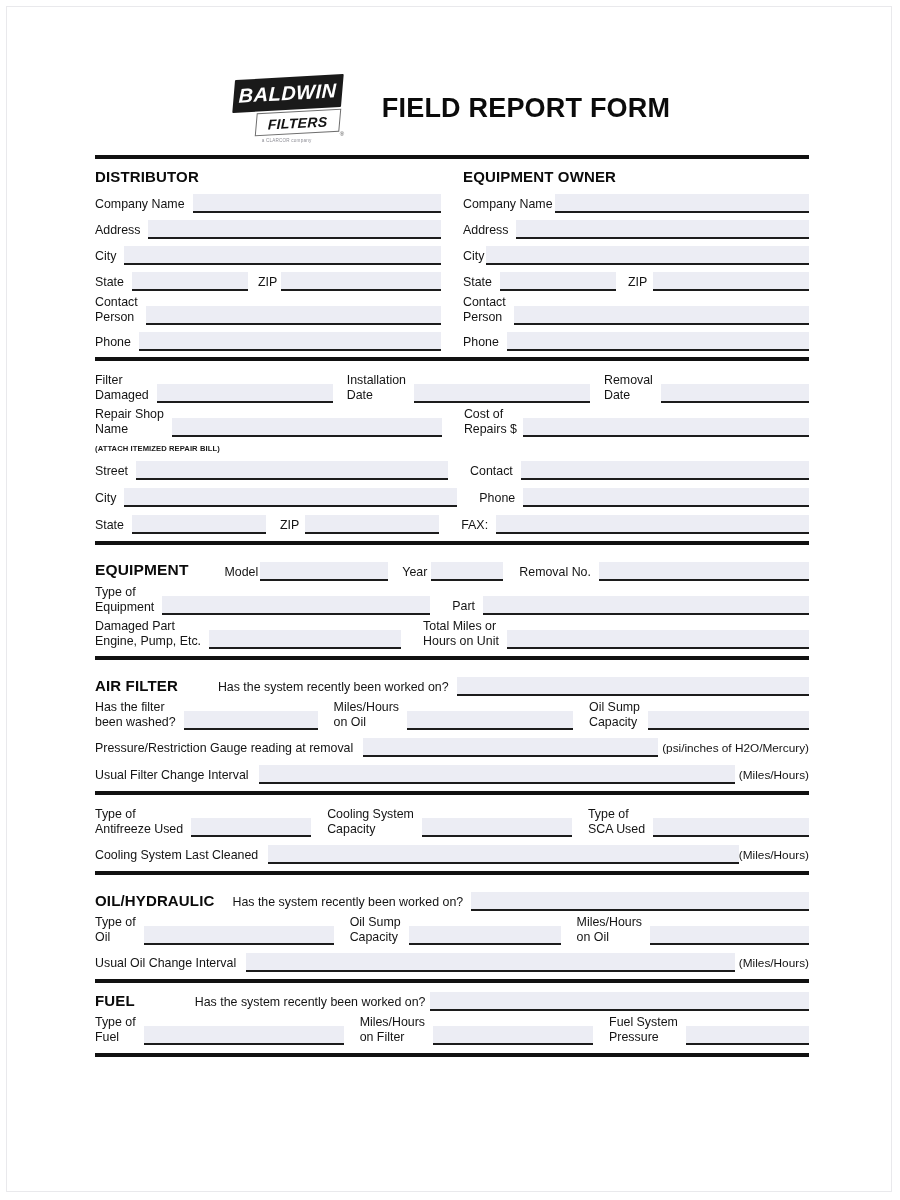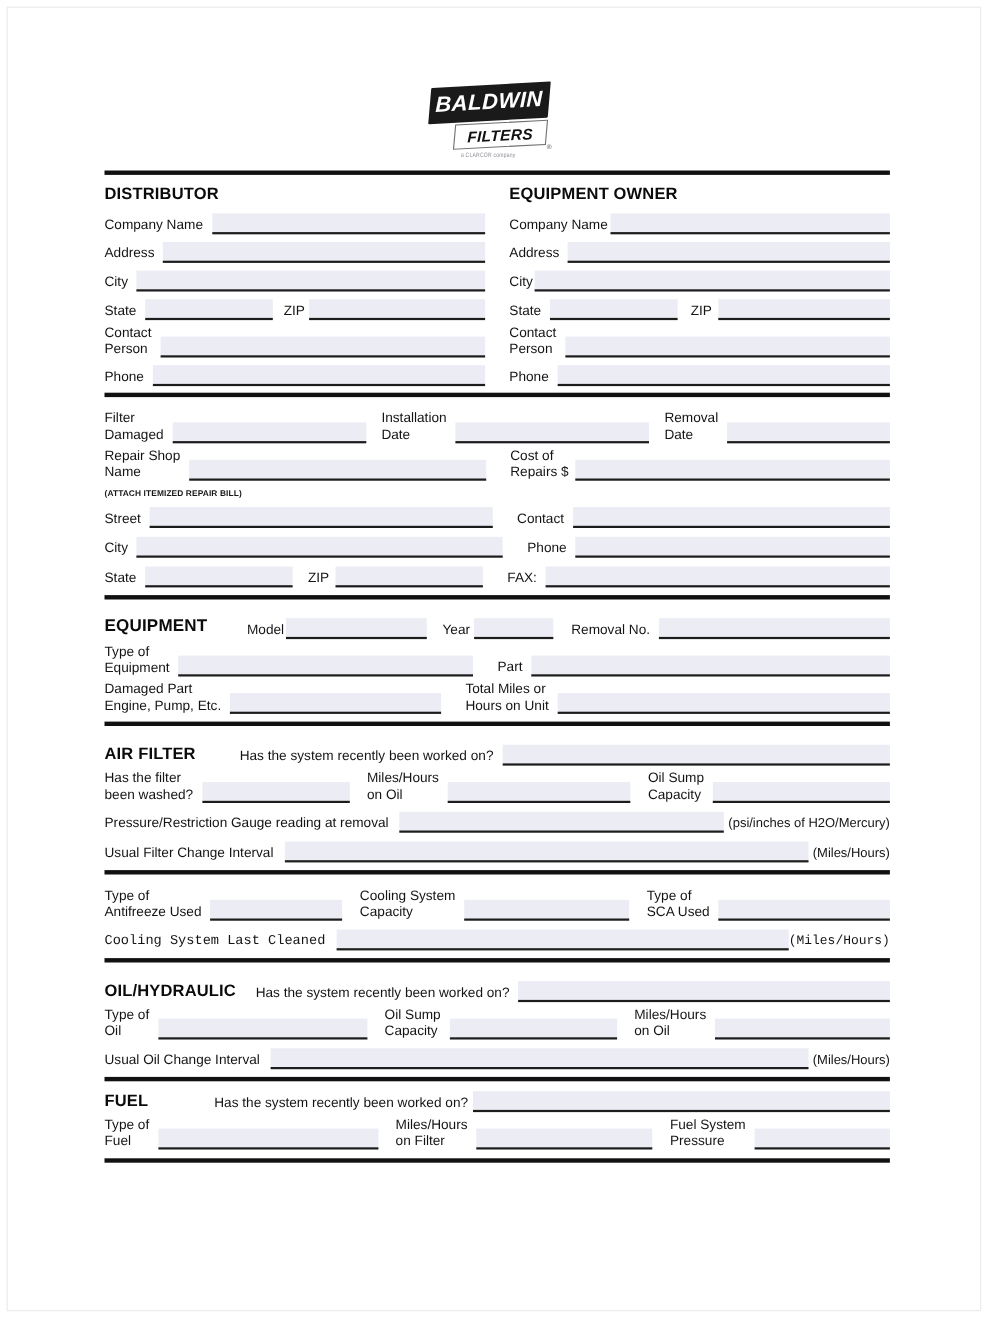--- a/index.html
+++ b/index.html
@@ -196,20 +196,21 @@
       <div class="logo">
         <div class="logo-top">
           <span>BALDWIN</span>
         </div>
         <div class="logo-bot">
           <span>FILTERS</span>
         </div>
         <div class="logo-reg">®</div>
         <div class="logo-tag">a CLARCOR company</div>
       </div>
+      <div class="title">FIELD REPORT FORM</div>
     </div>
 
     <div class="rule-thick"></div>
 
     <div class="sec cols" style="padding-top:6px;padding-bottom:6px;">
 
       <div class="col-l blk">
         <div class="haze" style="left:34px;top:16px;width:312px;height:160px;"></div>
 
         <div class="row" style="height:22px;">
@@ -491,21 +492,21 @@
 Capacity</div>
         <div class="gap" style="width:8px;"></div>
         <div class="blank short" style="width:150px;"></div>
         <div class="gap" style="width:16px;"></div>
         <div class="lbl two">Type of
 SCA Used</div>
         <div class="gap" style="width:8px;"></div>
         <div class="blank"></div>
       </div>
 
-      <div class="row" style="height:27px;font-family:Liberation Mono, monospace;">
+      <div class="row" style="height:27px;">
         <div class="lbl">Cooling System Last Cleaned</div>
         <div class="gap" style="width:10px;"></div>
         <div class="blank"></div>
         <div class="tail">(Miles/Hours)</div>
       </div>
     </div>
 
     <div class="rule-thick"></div>
 
     <div class="sec blk" style="padding-top:8px;padding-bottom:7px;">

